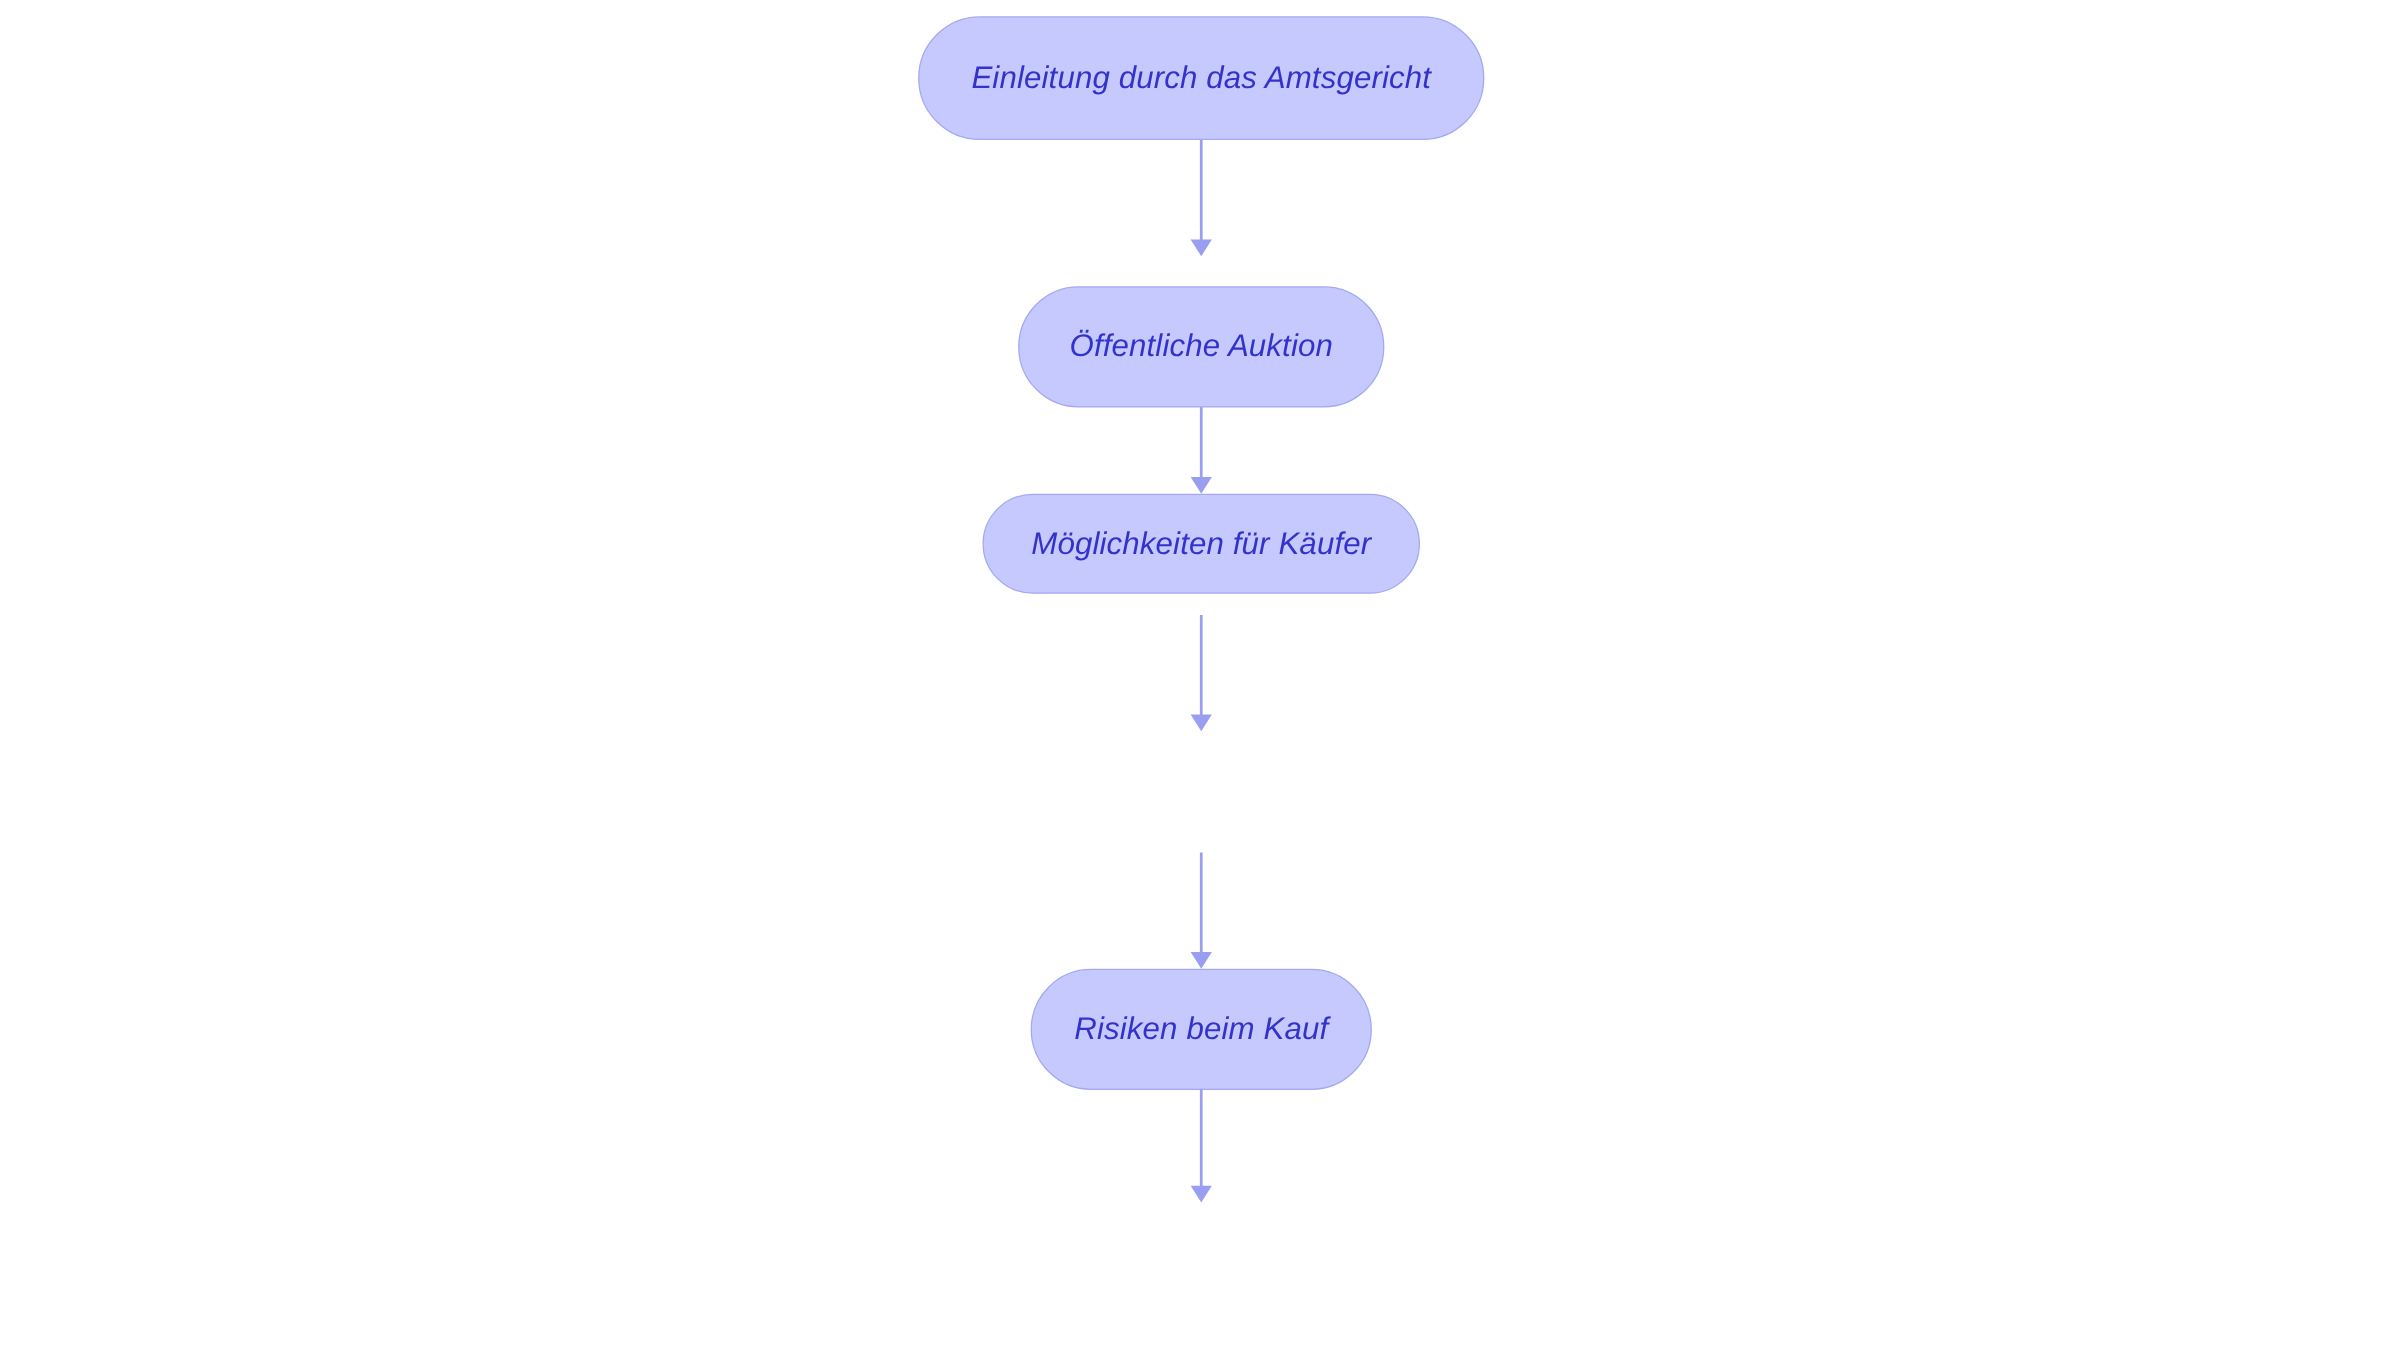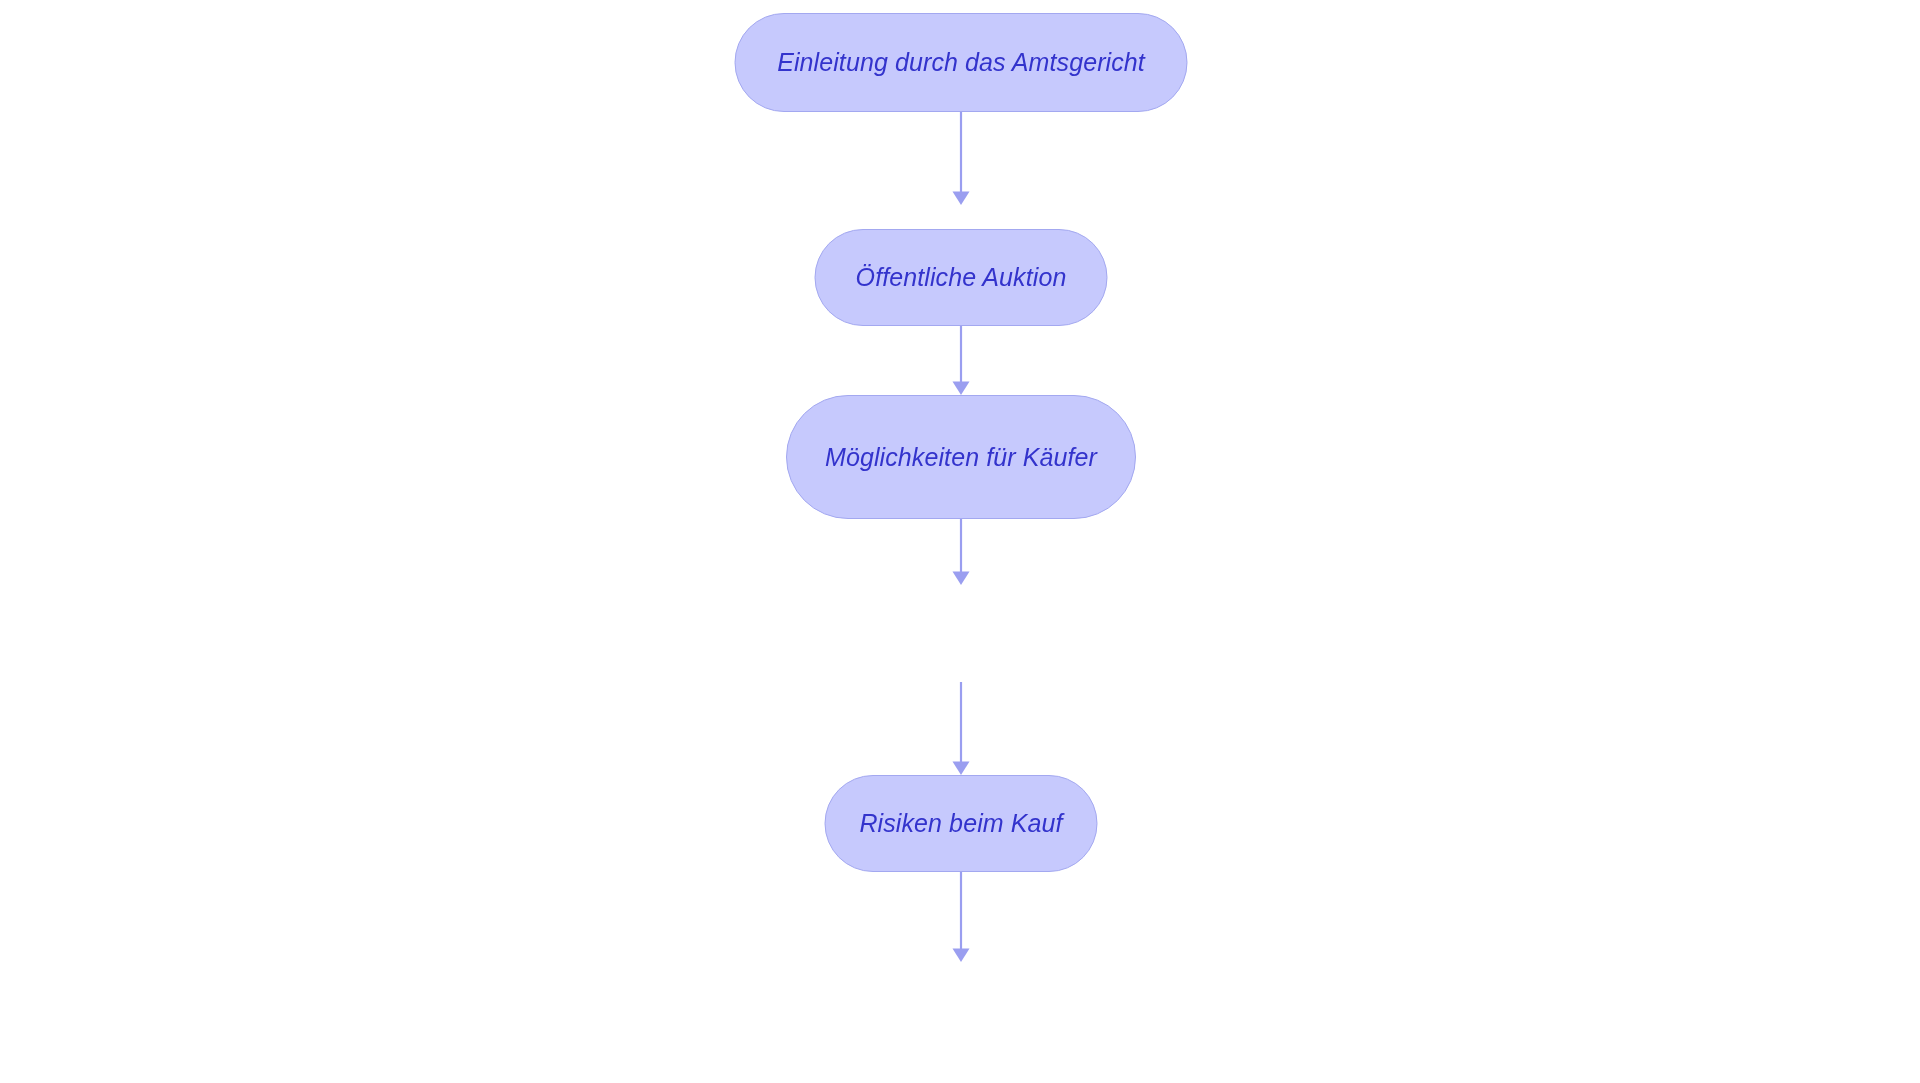--- a/index.html
+++ b/index.html
@@ -88,21 +88,21 @@
   <div class="node-layer">
 
     <div class="flow-node" style="left: 961px; top: 13px; width: 453px; height: 99px; background: rgb(198, 201, 253); border-color: rgb(163, 168, 240);">
       <span class="flow-node-label" style="color: rgb(51, 51, 204);">Einleitung durch das Amtsgericht</span>
     </div>
 
     <div class="flow-node" style="left: 961px; top: 205px; width: 293px; height: 97px; background: rgb(198, 201, 253); border-color: rgb(163, 168, 240); margin-top: 24px;">
       <span class="flow-node-label" style="color: rgb(51, 51, 204);">Öffentliche Auktion</span>
     </div>
 
-    <div class="flow-node" style="left: 961px; top: 395px; width: 350px; height: 124px; background: rgb(198, 201, 253); border-color: rgb(163, 168, 240);">
+    <div class="flow-node" style="left: 961px; top: 395px; width: 350px; height: 80px; background: rgb(198, 201, 253); border-color: rgb(163, 168, 240);">
       <span class="flow-node-label" style="color: rgb(51, 51, 204);">Möglichkeiten für Käufer</span>
     </div>
 
 
     <div class="flow-node" style="left: 961px; top: 775px; width: 273px; height: 97px; background: rgb(198, 201, 253); border-color: rgb(163, 168, 240);">
       <span class="flow-node-label" style="color: rgb(51, 51, 204);">Risiken beim Kauf</span>
     </div>
 
 
   </div>

